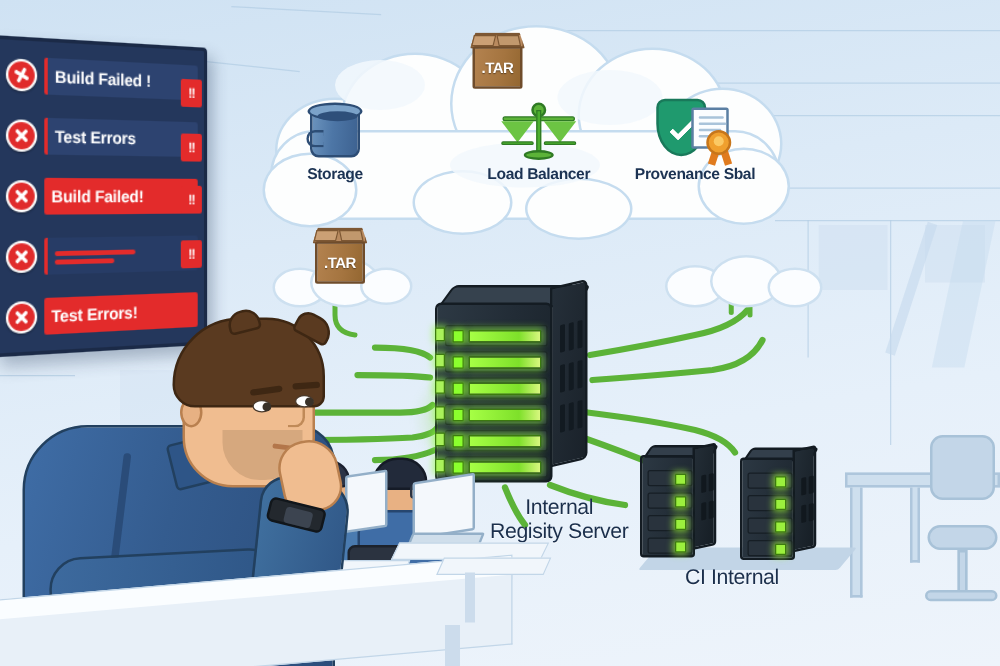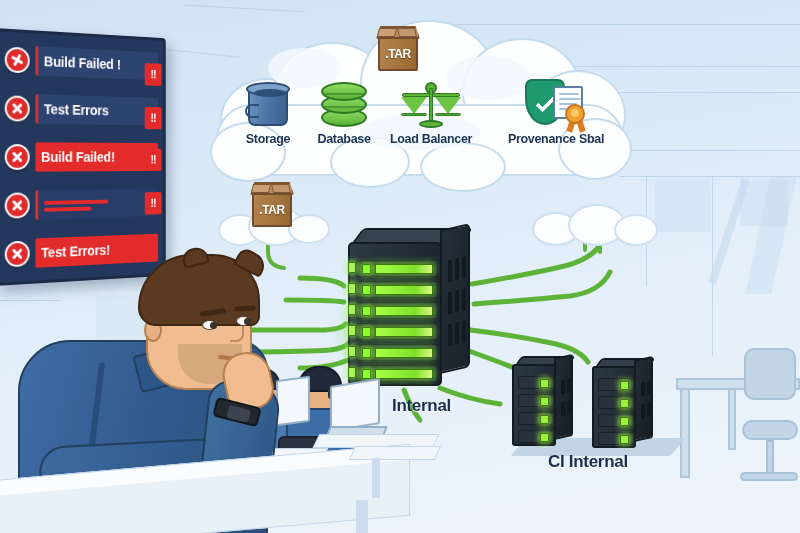--- a/index.html
+++ b/index.html
@@ -201,21 +201,21 @@
     background:#29333d; border:1px solid #161e25; border-radius:2px; }
   .mr-led { position:absolute; right:4px; top:2px; width:9px; height:9px;
     background:#9bf03d; border:1px solid #3c7a0f; border-radius:1px;
     box-shadow:0 0 5px 2px rgba(155,240,61,.7); }
   .mr-vent { position:absolute; background:#11181e; border-radius:1px; }
   .rack-floor { position:absolute; background:#bed2e4; opacity:.9;
     transform: skewX(-40deg); border-radius:2px; }
 
   
   .scene-label {
-    position:absolute; font-weight:bold; color:#1b2f4c;
+    position:absolute; font-weight:normal; color:#1b2f4c;
     text-shadow:0 1px 0 rgba(255,255,255,.85);
     white-space:nowrap; letter-spacing:-.3px; line-height:1.12;
   }
   #label-registry { left:392px; top:396px; font-size:17px; text-align:center; }
   #label-ci { left:548px; top:452px; font-size:17px; }
 
   
   .desk-top { position:absolute; background:#f1f6fb; border:1px solid #c2d6e8; }
   .desk-leg { position:absolute; background:#ccdcec; }
 
@@ -394,30 +394,20 @@
       <div class="bucket">
         <div class="bucket-body"></div>
         <div class="bucket-top">
             <div class="bucket-top-in"></div>
           </div>
         <div class="bucket-handle"></div>
       </div>
       <div class="cloud-label">Storage</div>
     </div>
 
-    <div class="cloud-item" style="left:88px; top:62px;">
-      <div class="db">
-        <div class="db-disc" style="top:28px;"></div>
-        <div class="db-disc" style="top:15px;"></div>
-        <div class="db-disc" style="top:2px;"></div>
-        <div class="db-sep" style="top:26px;"></div>
-        <div class="db-sep" style="top:13px;"></div>
-      </div>
-      <div class="cloud-label">Database</div>
-    </div>
 
     <div class="cloud-item" style="left:166px; top:64px; width:110px;">
       <div class="scales">
         <div class="sc-beam"></div>
         <div class="sc-knob"></div>
         <div class="sc-post"></div>
         <div class="sc-pan" style="left:1px;"></div>
         <div class="sc-pan-line" style="left:1px;"></div>
         <div class="sc-pan" style="left:35px;"></div>
         <div class="sc-pan-line" style="left:35px;"></div>
@@ -559,20 +549,21 @@
           <div class="mr-led"></div>
         </div>
       <div class="mr-bay" style="top:64px;">
           <div class="mr-led"></div>
         </div>
     </div>
   </div>
 
   <div id="label-registry" class="scene-label">
     <div>Internal</div>
+    <div>Regisity Server</div>
   </div>
   <div id="label-ci" class="scene-label">CI Internal</div>
 
   <div class="coworker abs" style="left:228px; top:358px; width:80px; height:110px;">
     <div class="cw-head" style="left:18px; top:16px; width:34px; height:38px; background:#e8b183; border:2px solid #b9804f;"></div>
     <div class="cw-head" style="left:16px; top:10px; width:36px; height:22px; background:#2c3446; border:2px solid #1b2130; border-radius:18px 18px 6px 6px;"></div>
     <div class="cw-head" style="left:20px; top:0px;  width:20px; height:18px; background:#2c3446; border:2px solid #1b2130;"></div>
     <div class="cw-body" style="left:2px;  top:48px; width:62px; height:62px; background:#4a7bb0; border:2px solid #2d5585;"></div>
     <div class="cw-chair" style="left:-6px; top:76px; width:40px; height:48px;"></div>
   </div>

